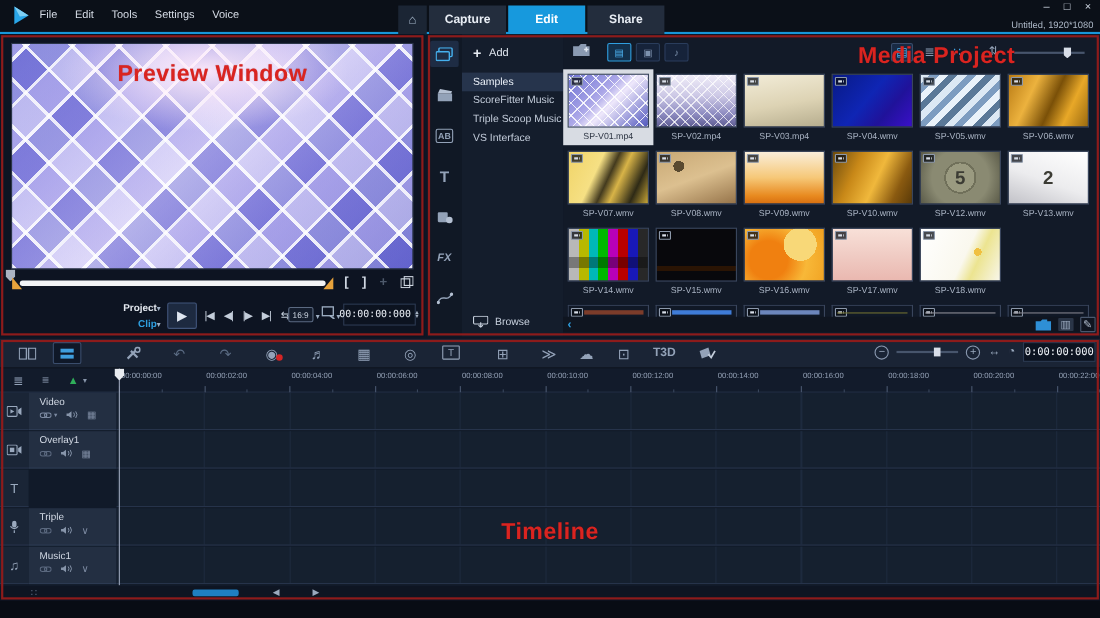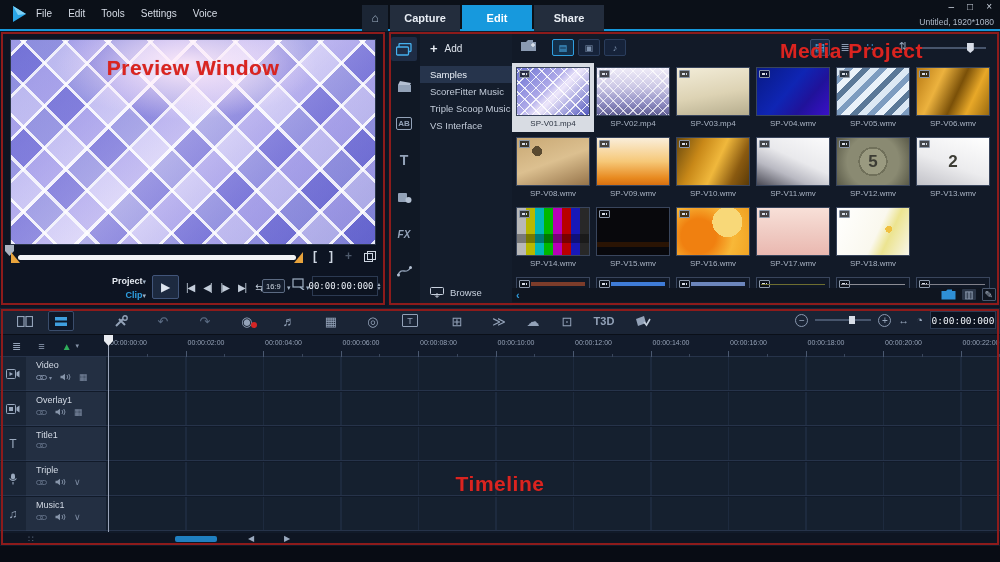--- a/index.html
+++ b/index.html
@@ -386,20 +386,27 @@
           </div>
 
           <div class="thumb">
             <div class="thumb-img" style="background: linear-gradient(115deg, rgb(184, 122, 20) 0%, rgb(236, 178, 62) 30%, rgb(122, 80, 8) 55%, rgb(232, 168, 40) 75%, rgb(154, 106, 16) 100%);">
               <span class="clip-badge"></span>
 
             </div>
             <div class="thumb-name">SP-V06.wmv</div>
           </div>
 
+          <div class="thumb">
+            <div class="thumb-img" style="background: linear-gradient(115deg, rgb(240, 212, 104) 0%, rgb(246, 224, 132) 35%, rgb(67, 58, 30) 50%, rgb(216, 180, 72) 62%, rgb(46, 42, 22) 82%, rgb(202, 168, 56) 100%);">
+              <span class="clip-badge"></span>
+
+            </div>
+            <div class="thumb-name">SP-V07.wmv</div>
+          </div>
 
           <div class="thumb">
             <div class="thumb-img" style="background: radial-gradient(circle at 28% 28%, rgb(90, 74, 48) 0px, rgb(90, 74, 48) 8%, transparent 8%), linear-gradient(160deg, rgb(200, 168, 116) 0%, rgb(220, 192, 144) 50%, rgb(150, 116, 74) 100%);">
               <span class="clip-badge"></span>
 
             </div>
             <div class="thumb-name">SP-V08.wmv</div>
           </div>
 
           <div class="thumb">
@@ -411,27 +418,20 @@
           </div>
 
           <div class="thumb">
             <div class="thumb-img" style="background: linear-gradient(115deg, rgb(106, 74, 14) 0%, rgb(200, 136, 24) 30%, rgb(240, 184, 60) 55%, rgb(138, 90, 16) 80%, rgb(90, 58, 8) 100%);">
               <span class="clip-badge"></span>
 
             </div>
             <div class="thumb-name">SP-V10.wmv</div>
           </div>
 
-          <div class="thumb">
-            <div class="thumb-img" style="background: linear-gradient(205deg, rgb(251, 251, 252) 0%, rgb(233, 233, 236) 45%, rgb(185, 185, 194) 70%, rgb(74, 74, 85) 100%);">
-              <span class="clip-badge"></span>
-
-            </div>
-            <div class="thumb-name">SP-V11.wmv</div>
-          </div>
 
           <div class="thumb">
             <div class="thumb-img" style="background: radial-gradient(circle, rgb(154, 154, 128) 0px, rgb(154, 154, 128) 30%, rgb(112, 112, 90) 30%, rgb(112, 112, 90) 34%, rgb(138, 138, 114) 34%, rgb(138, 138, 114) 60%, rgb(90, 90, 72) 100%);">
               <span class="clip-badge"></span>
               <span class="thumb-num">5</span>
             </div>
             <div class="thumb-name">SP-V12.wmv</div>
           </div>
 
           <div class="thumb">
@@ -692,31 +692,20 @@
             <span>▦</span>
           </div>
         </div>
         <div class="track-lane"></div>
       </div>
 
       <div class="track">
         <div class="track-type">
             <span>T</span>
           </div>
-        <div class="track-head">
-          <div class="track-name">Title1</div>
-          <div class="track-ctrls">
-            <span>
-                <svg width="11" height="7" viewBox="0 0 11 7">
-                  <rect x="0.5" y="1.5" width="6" height="4" rx="2" fill="none" stroke="#5c6a80"></rect>
-                  <rect x="4.5" y="1.5" width="6" height="4" rx="2" fill="none" stroke="#5c6a80"></rect>
-                </svg>
-              </span>
-          </div>
-        </div>
         <div class="track-lane"></div>
       </div>
 
       <div class="track">
         <div class="track-type">
           <svg width="10" height="12" viewBox="0 0 10 12">
               <rect x="3" y="0.5" width="4" height="6" rx="2" fill="#9aa9be"></rect>
               <path d="M1.5 5.5q3.5 4 7 0 M5 9v2.5" stroke="#9aa9be" fill="none" stroke-width="1.1"></path>
             </svg>
         </div>

